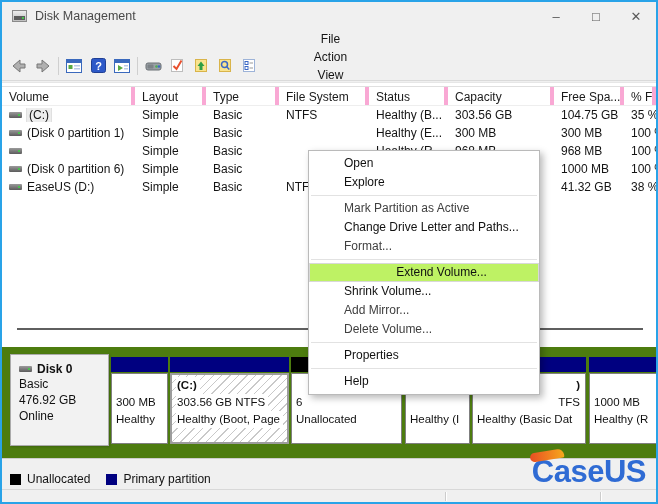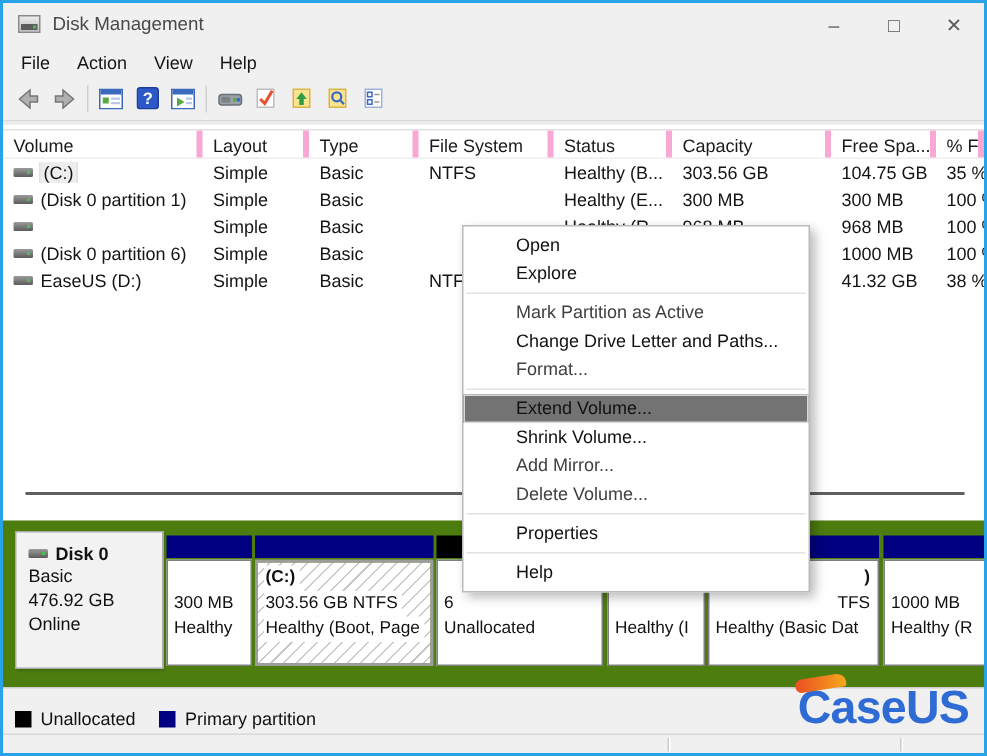--- a/index.html
+++ b/index.html
@@ -10,21 +10,21 @@
   }
   
   .titlebar { height:28px; display:flex; align-items:center; padding-left:10px; background:#f0f0f0; }
   .app-ico { width:15px; height:12px; border:1px solid #8a8a8a; background:linear-gradient(#ececec,#bfbfbf); position:relative; }
   .app-ico::after { content:""; position:absolute; left:1px; right:1px; bottom:1px; height:4px; background:#5c5c5c; }
   .app-ico::before { content:""; position:absolute; right:2px; bottom:2px; width:2px; height:2px; background:#45c24a; z-index:2; }
   .title { margin-left:8px; font-size:12.5px; color:#494949; }
   .controls { margin-left:auto; display:flex; height:28px; }
   .ctl { width:40px; display:flex; align-items:center; justify-content:center; font-size:13px; color:#5a5a5a; }
   
-  .menubar { height:21px; display:flex; align-items:flex-end; padding-left:3px; }
+  .menubar { height:21px; display:flex; align-items:center; padding-left:3px;flex-direction:column; }
   .menu-item { padding:2px 9px; font-size:12px; color:#141414; }
   
   .toolbar { height:30px; display:flex; align-items:center; padding-left:5px; border-bottom:1px solid #dadada; }
   .tbtn { width:24px; height:22px; display:flex; align-items:center; justify-content:center; }
   .tsep { width:1px; height:18px; background:#cfcfcf; margin:0 3px; }
   
   .listpane { position:absolute; left:0; right:0; top:80px; height:265px; background:#fff; border-top:1px solid #e6e6e6; }
   .thead, .trow { display:grid; grid-template-columns:133px 71px 73px 90px 79px 106px 70px 1fr; }
   .thead { margin-top:3px; height:20px; border-top:1px solid #e0e0e0; border-bottom:1px solid #eeeeee; }
   .th { font-size:12px; color:#1a1a1a; padding:3px 0 0 7px; border-right:4px solid #f9a8d4; white-space:nowrap; overflow:hidden; }
@@ -61,21 +61,21 @@
   .llabel { font-size:12px; color:#111; }
   .statusstrip { position:absolute; left:0; right:0; bottom:0; height:13px; border-top:1px solid #d8d8d8; }
   .sdiv { position:absolute; top:2px; width:1px; height:9px; background:#cccccc; box-shadow:1px 0 0 #ffffff; }
   
   .logo { position:absolute; right:10px; top:447px; height:44px; font-size:31px; font-weight:bold; color:#2f6bd4; letter-spacing:-0.5px; line-height:46px; z-index:20; }
   .logo .swoosh { position:absolute; top:2px; left:-2px; width:34px; height:9px; border-radius:6px 8px 2px 6px; background:linear-gradient(95deg,#e94d23,#f6a81c); transform:rotate(-9deg); }
   
   .cmenu { position:absolute; left:306px; top:148px; width:232px; background:#ffffff; border:1px solid #bababa; box-shadow:3px 3px 7px rgba(0,0,0,.28); padding:3px 0; z-index:50; }
   .mi { height:19px; line-height:19px; padding-left:35px; font-size:12px; color:#111; white-space:nowrap; overflow:hidden; }
   .mi.disabled { color:#404040; }
-  .mi.hl { background:#737373; box-shadow:inset 0 0 0 1px #d8d8d8; }
+  .mi.hl { background:#bef264; box-shadow:inset 0 0 0 1px #d8d8d8;text-align:center; }
   .msep { border-top:1px solid #e2e2e2; margin:3px 2px; }
   svg { display:block; }
 </style>
 </head>
 <body>
 
 <div class="win">
 
   <div class="titlebar">
     <span class="app-ico"></span>

